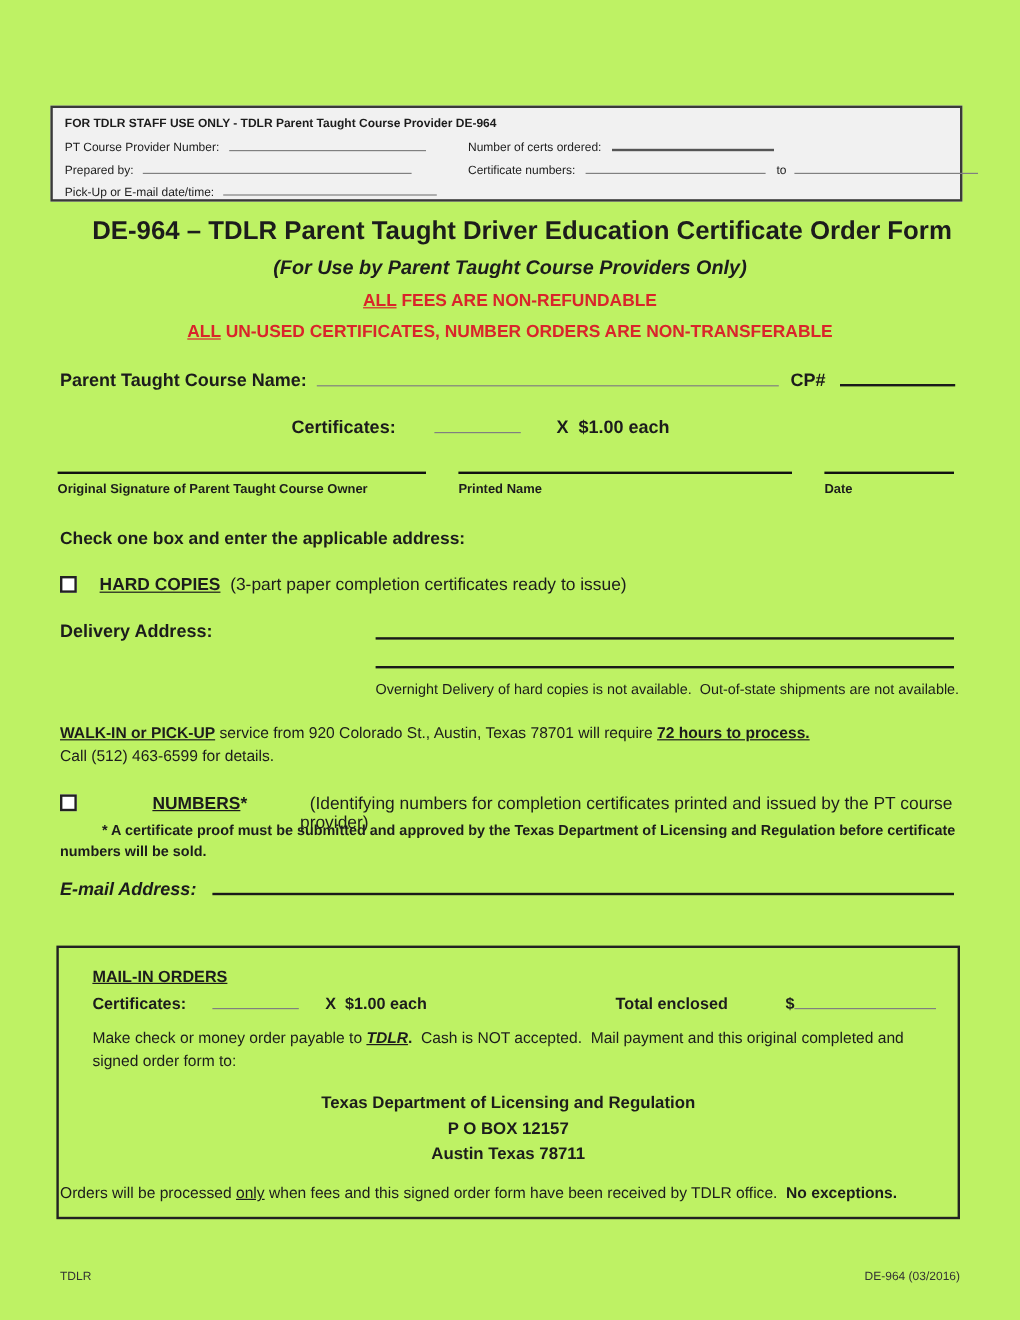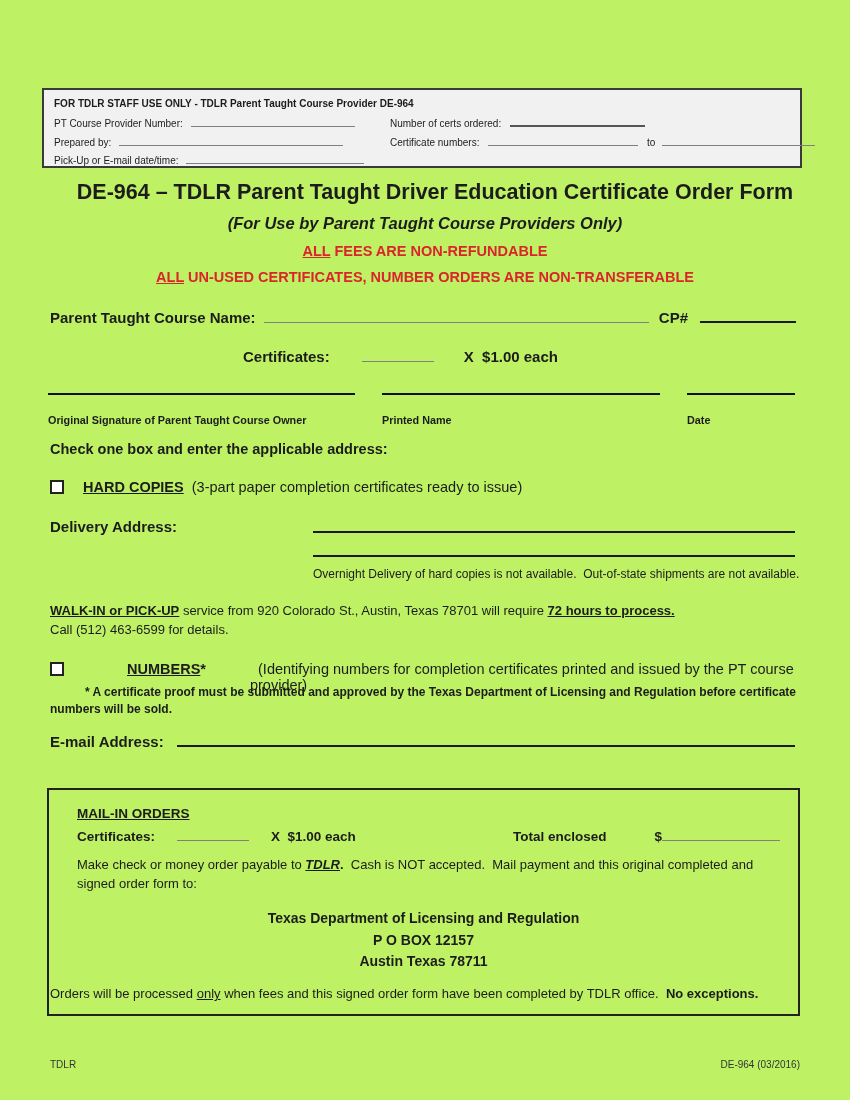--- a/index.html
+++ b/index.html
@@ -30,34 +30,34 @@
 
   .title { top:180px; font-size:21.5px;padding-left:20px; }
   .subtitle { top:214px; font-size:16.5px;font-style:italic; }
   .warn1 { top:243px; font-size:14.5px; }
   .warn2 { top:269px; font-size:14.5px; }
 
   .course-row { left:50px; right:54px; top:309px; display:flex; align-items:baseline; font-size:15px; }
   .cert-row { left:243px; top:348px; display:flex; align-items:baseline; font-size:15px; }
 
   .sig-row { left:48px; right:55px; top:393px; display:flex; justify-content:space-between; }
-  .sig-col { border-top:2px solid #111; padding-top:19px; font-size:10.8px; font-weight:bold; }
+  .sig-col { border-top:2px solid #111; padding-top:7px; font-size:10.8px; font-weight:bold; }
 
   .checkbox {
     display:inline-block; width:14px; height:14px; border:2px solid #222;
     background:#fff; margin-right:19px; flex:0 0 auto; position:relative; top:2px;
   }
 
   .hc-row, .num-row { left:50px; display:flex; align-items:baseline; font-size:14.5px; }
 
   .walkin { left:50px; width:640px; font-size:13px; line-height:1.45; }
 
   .note12 { left:50px; width:748px; font-size:12px; font-weight:bold; line-height:1.4; text-indent:35px; }
 
-  .email-row { left:50px; right:55px; top:733px; display:flex; align-items:baseline; font-size:15px; }
+  .email-row { left:50px; right:55px; top:733px; display:flex; align-items:baseline; font-size:15px;font-style:italic; }
 
   .mailin-box { left:47px; top:788px; width:753px; height:228px; border:2px solid #222; }
   .mi-head { left:28px; top:16px; font-size:13.5px; }
   .mi-cert { left:28px; top:39px; display:flex; align-items:baseline; font-size:13.5px; }
   .mi-total { left:464px; top:39px; display:flex; align-items:baseline; font-size:13.5px; }
   .mi-para { left:28px; top:66px; width:706px; font-size:13px; line-height:1.45; }
   .mi-addr { top:118px; font-size:14px; font-weight:bold; line-height:1.55; }
 
   .orders-note { left:50px; top:986px; font-size:13px; width:748px; }
 
@@ -168,18 +168,18 @@
 
     <div class="abs mi-para"><span class="pre">Make check or money order payable to </span><span class="b u" style="font-style:italic;">TDLR</span><span class="b">.</span><span class="pre">  Cash is NOT accepted.  Mail payment and this original completed and signed order form to:</span></div>
 
     <div class="abs center mi-addr">
       <div>Texas Department of Licensing and Regulation</div>
       <div>P O BOX 12157</div>
       <div>Austin Texas 78711</div>
     </div>
   </div>
 
-  <div class="abs orders-note"><span class="pre">Orders will be processed </span><span class="u">only</span><span class="pre"> when fees and this signed order form have been completed by TDLR office.  </span><span class="b">No exceptions.</span></div>
+  <div class="abs orders-note"><span class="pre">Orders will be processed </span><span class="u">only</span><span class="pre"> when fees and this signed order form have been received by TDLR office.  </span><span class="b">No exceptions.</span></div>
 
   <div class="abs footer" style="left:50px;">TDLR</div>
   <div class="abs footer" style="right:50px; text-align:right;">DE-964 (03/2016)</div>
 
 </div>
 
 </body></html>

